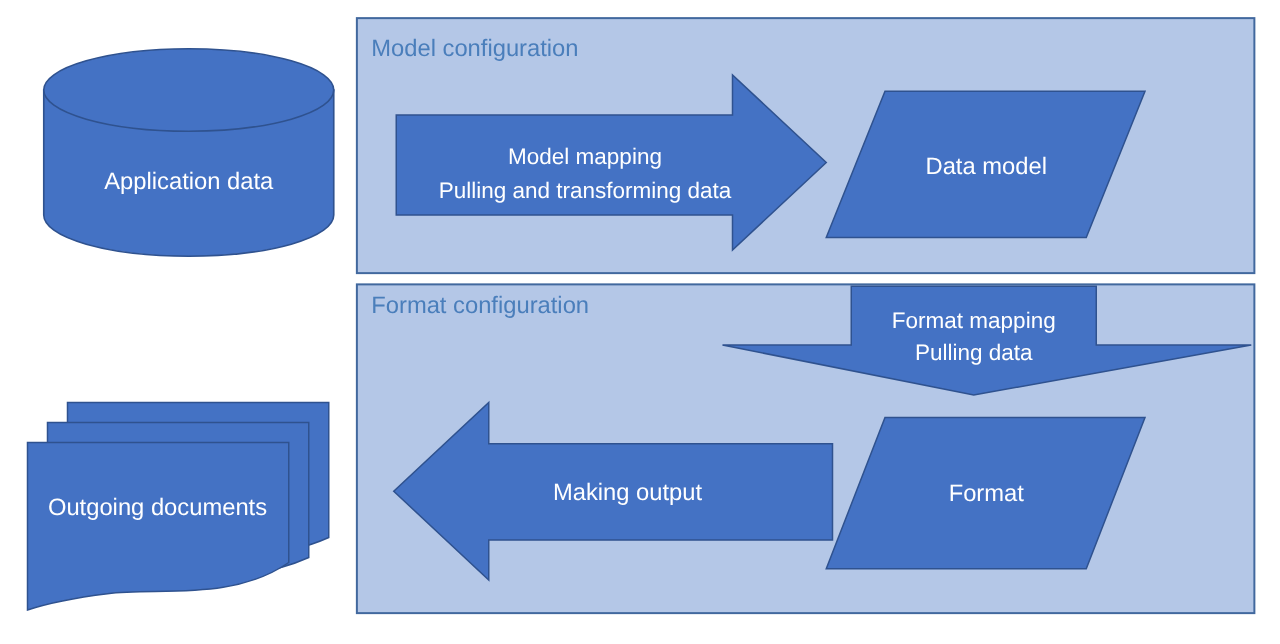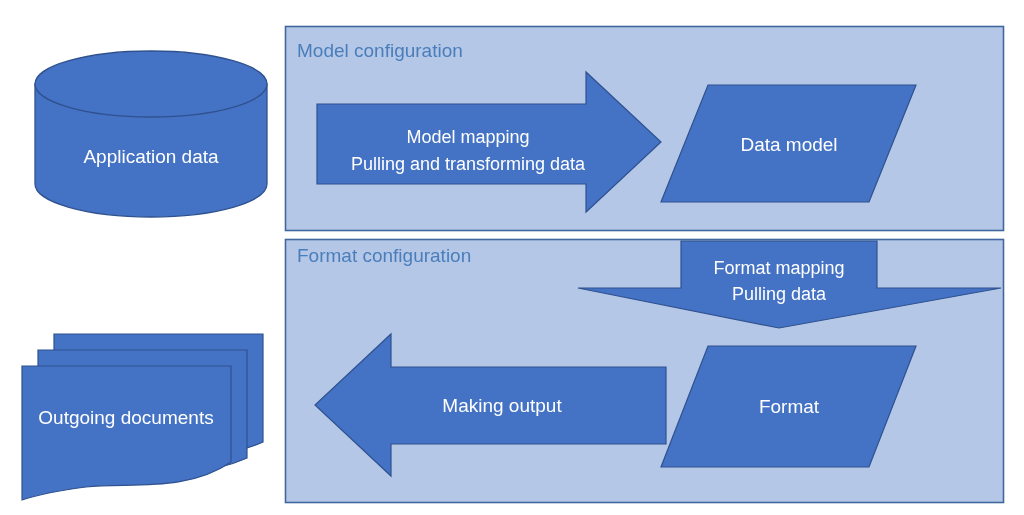--- a/index.html
+++ b/index.html
@@ -10,21 +10,21 @@
   body {
     width: 1024px;
     height: 515px;
     position: relative;
     overflow: hidden;
     font-family: "Liberation Sans", sans-serif;
   }
   #stage {
     position: absolute;
     left: 0;
-    top: 12px;
+    top: 0;
     width: 1024px;
     height: 392px;
   }
   #stage svg {
     display: block;
   }
   .panel-title {
     font-size: 19px;
     fill: #4a7ebb;
     font-family: "Liberation Sans", sans-serif;

